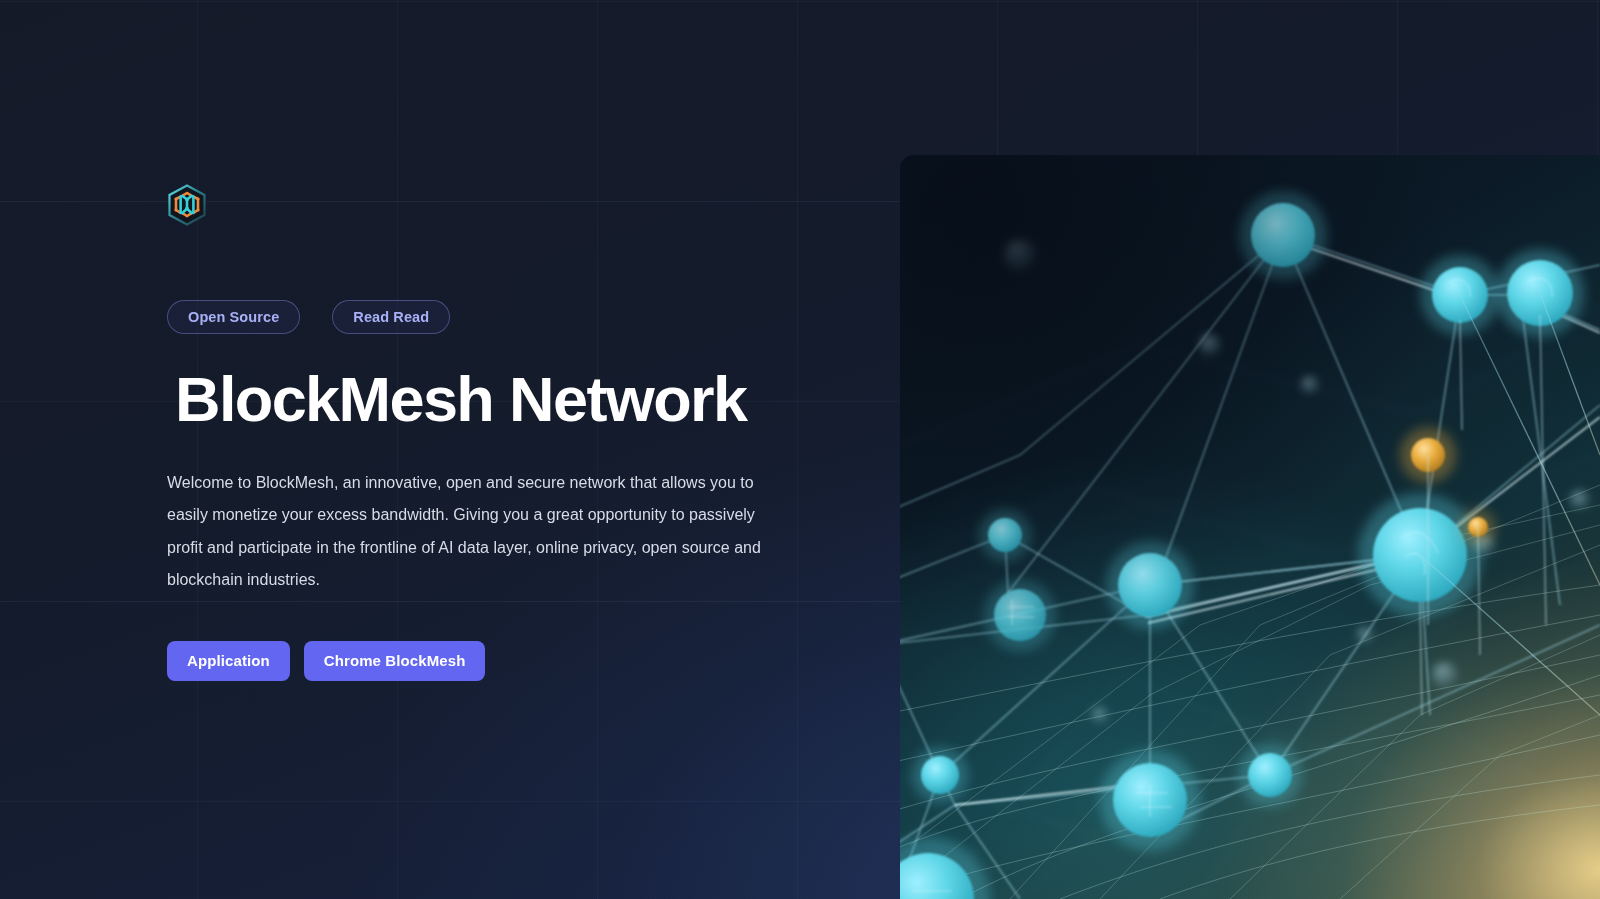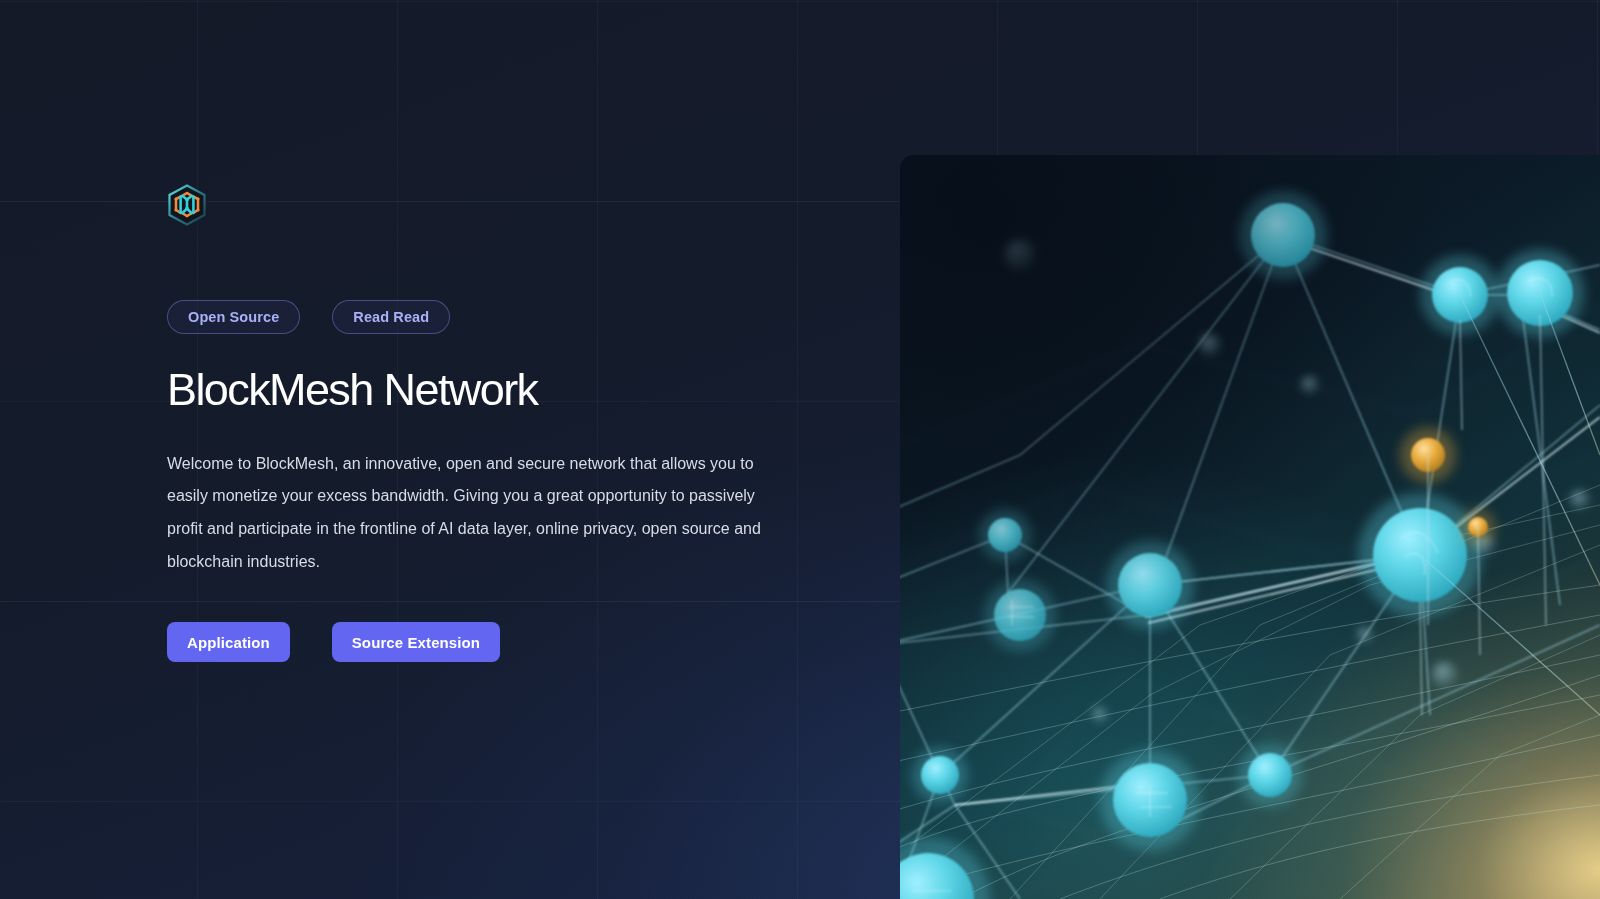--- a/index.html
+++ b/index.html
@@ -88,41 +88,41 @@
     color: #a8b1f5;
     font-size: 14.5px;
     font-weight: bold;
     letter-spacing: 0.1px;
     cursor: pointer;
     white-space: nowrap;
     box-sizing: border-box;
   }
 
   .headline {
-    margin: 0 0 34px 0;
-    font-size: 45px;
+    margin: 0 0 34px 8px;
+    font-size: 63px;
     line-height: 1.04;
-    font-weight: normal;
+    font-weight: bold;
     color: #ffffff;
     letter-spacing: -1.6px;
     white-space: nowrap;
   }
 
   .lede {
     margin: 0 0 44px 0;
     width: 600px;
     font-size: 16px;
     line-height: 32.6px;
     color: #d7dce6;
     font-weight: normal;
   }
 
   .cta-row {
     display: flex;
-    gap: 42px;
+    gap: 14px;
   }
   .cta {
     display: inline-flex;
     align-items: center;
     justify-content: center;
     height: 40px;
     padding: 0 20px;
     border-radius: 8px;
     border: none;
     background: #6366f1;
@@ -218,21 +218,21 @@
       <a class="pill">Open Source</a>
       <a class="pill">Read Read</a>
     </div>
 
     <h1 class="headline">BlockMesh Network</h1>
 
     <p class="lede">Welcome to BlockMesh, an innovative, open and secure network that allows you to easily monetize your excess bandwidth. Giving you a great opportunity to passively profit and participate in the frontline of AI data layer, online privacy, open source and blockchain industries.</p>
 
     <div class="cta-row">
       <button class="cta">Application</button>
-      <button class="cta">Source Extension</button>
+      <button class="cta">Chrome BlockMesh</button>
     </div>
 
   </div>
 
   <div class="hero-panel">
     <svg width="700" height="744" viewBox="0 0 700 744" xmlns="http://www.w3.org/2000/svg">
       <defs>
         <radialGradient id="nodeG" cx="38%" cy="32%" r="72%">
           <stop offset="0%" stop-color="#9fefff"></stop>
           <stop offset="45%" stop-color="#5fd7e8"></stop>

